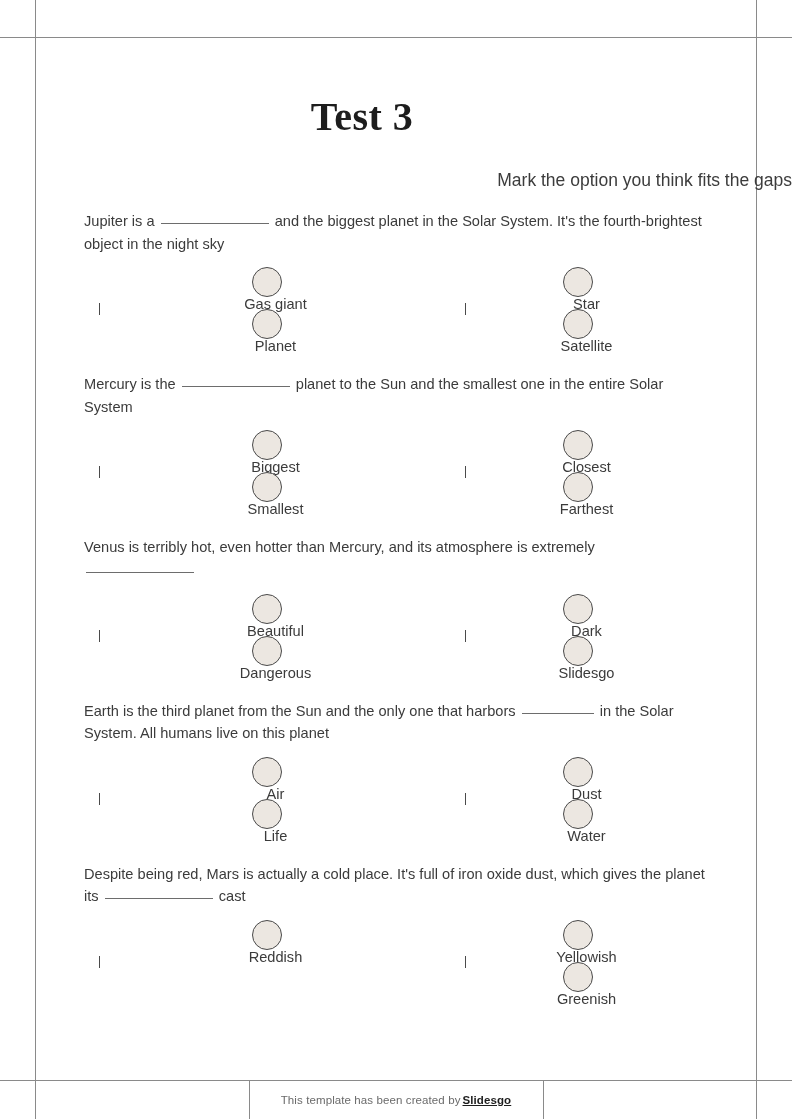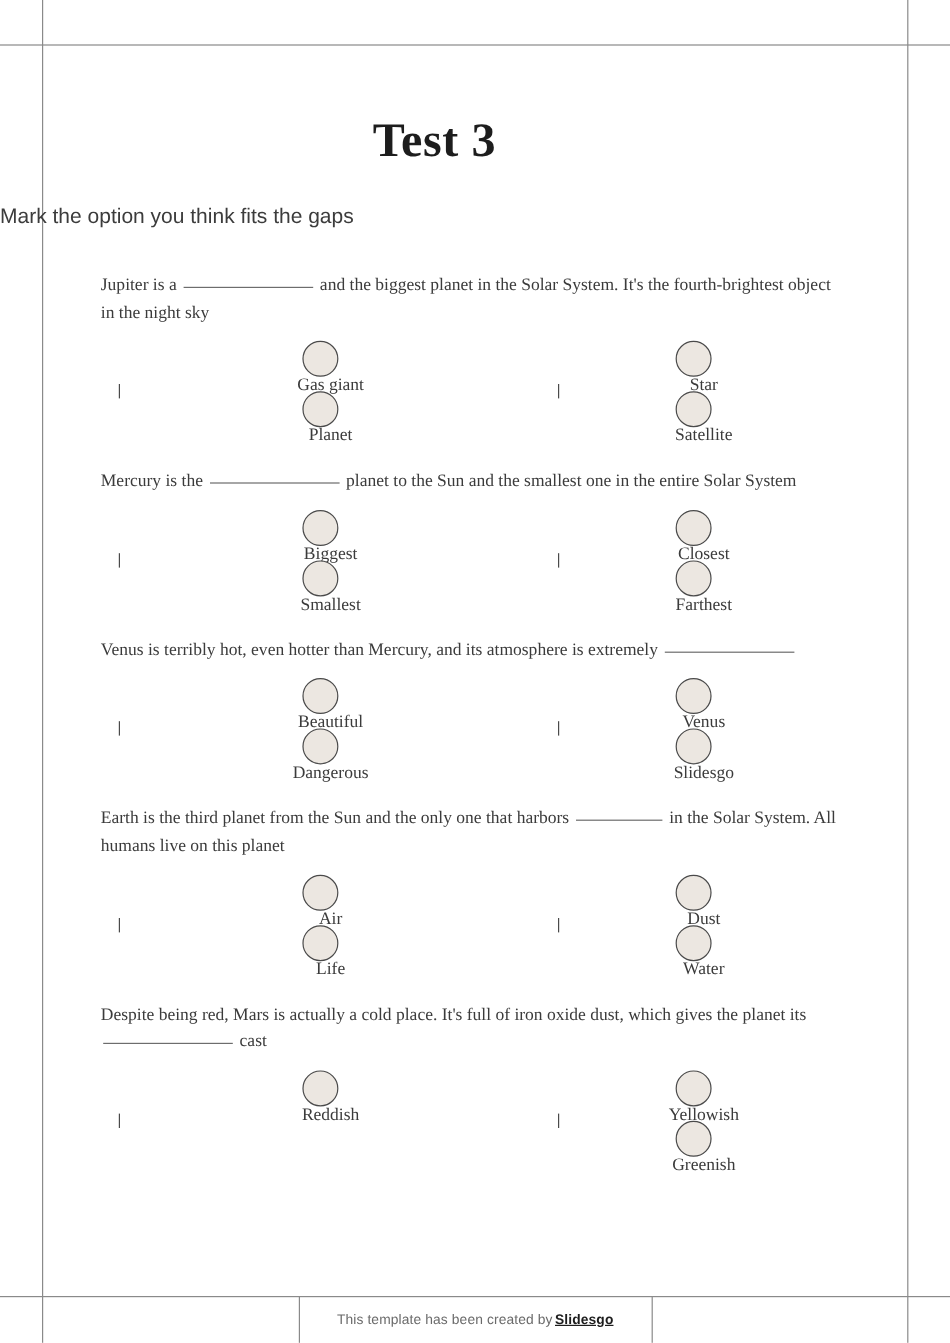--- a/index.html
+++ b/index.html
@@ -42,34 +42,33 @@
     font-weight: 700;
     letter-spacing: 0.5px;
     color: #1d1d1d;
     line-height: 1;
   }
   .sheet-subtitle {
     position: absolute;
     top: 170px;
     left: 0;
     width: 792px;
-    text-align: left;
+    text-align: right;
     font-size: 17.5px;
     font-weight: 400;
     color: #3c3c3c;
     line-height: 1.25;
   }
 
   
   .questions {
     position: absolute;
-    top: 227px;
+    top: 210px;
     left: 84px;
     width: 622px;
-    font-family: Liberation Serif, serif;
   }
   .question-block { margin-bottom: 22px; }
   .question-block:last-child { margin-bottom: 0; }
 
   .question-prompt {
     font-size: 14.6px;
     line-height: 1.55;
     color: #3b3b3b;
     margin: 0 0 12px 0;
     max-width: 622px;
@@ -246,21 +245,21 @@
         </div>
         <div class="option">
           <span class="bubble"></span>
           <span class="option-label">Dangerous</span>
         </div>
       </div>
       <div class="options-col col-right">
         <div class="bubble-connector"></div>
         <div class="option">
           <span class="bubble"></span>
-          <span class="option-label">Venus</span>
+          <span class="option-label">Dark</span>
         </div>
         <div class="option">
           <span class="bubble"></span>
           <span class="option-label">Slidesgo</span>
         </div>
       </div>
     </div>
   </div>
 
   <div class="question-block">

